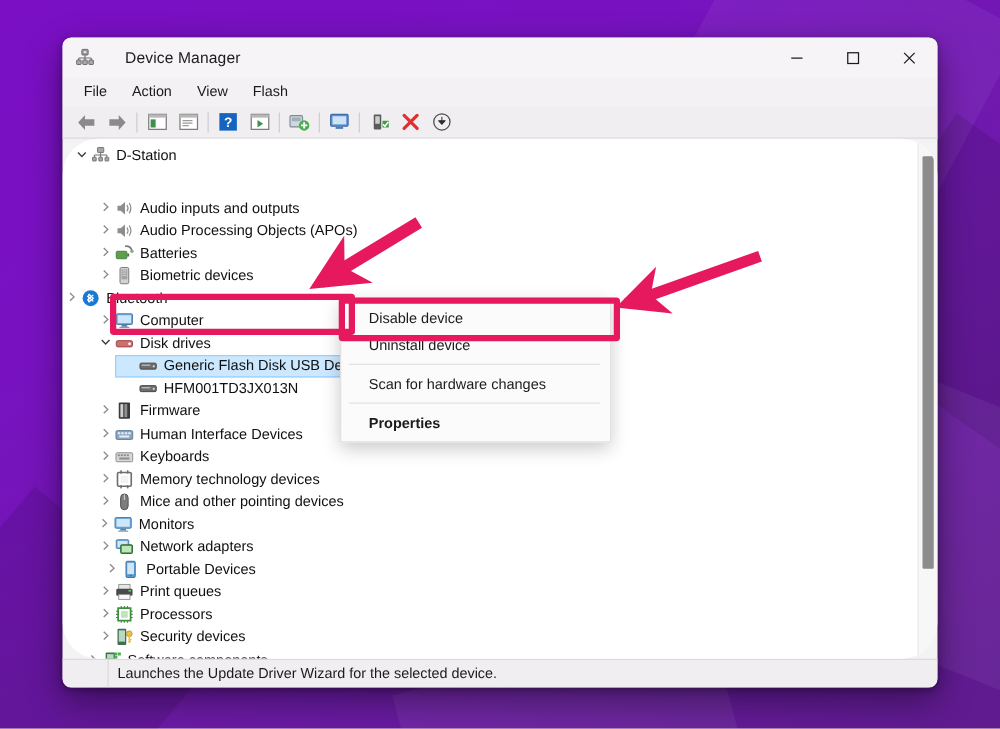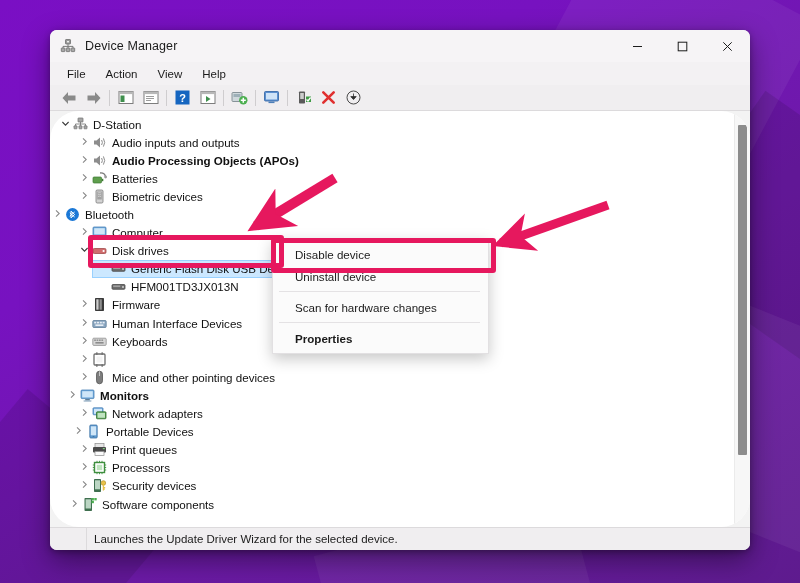--- a/index.html
+++ b/index.html
@@ -34,21 +34,21 @@
     flex-direction: column;
   }
   #titlebar {
     height: 32px;
     background: #f6f4f6;
     display: flex;
     align-items: center;
     flex: none;
     position: relative;
   }
-  .title-left { display: flex; align-items: center; padding-left: 10px; gap: 9px; }
+  .title-left { display: flex; align-items: center; padding-left: 10px; gap: 24px; }
   .app-icon { width: 16px; height: 16px; position: relative; }
   .title-text { font-size: 12.5px; color: #1c1c1c; letter-spacing: .1px; }
   .win-controls { position: absolute; right: 0; top: 0; height: 32px; display: flex; }
   .win-btn {
     width: 45px; height: 32px;
     display: flex; align-items: center; justify-content: center;
     font-size: 11px; color: #1c1c1c;
   }
   .win-btn svg { display:block; }
 
@@ -229,21 +229,21 @@
               <path d="M1.3 1.3 L9.7 9.7 M9.7 1.3 L1.3 9.7" stroke="currentColor" stroke-width="1"></path>
             </svg>
         </div>
       </div>
     </div>
 
     <div id="menubar">
       <div class="menu-item">File</div>
       <div class="menu-item">Action</div>
       <div class="menu-item">View</div>
-      <div class="menu-item">Help</div>
+      <div class="menu-item">Flash</div>
     </div>
 
     <div id="toolbar">
       <div class="tb-btn">
         <svg width="16" height="14" viewBox="0 0 16 14">
             <path d="M7 1 L1.5 7 L7 13 L7 9.6 L14.5 9.6 L14.5 4.4 L7 4.4 Z" fill="#8a8a8a"></path>
           </svg>
       </div>
       <div class="tb-btn">
         <svg width="16" height="14" viewBox="0 0 16 14">
@@ -328,34 +328,34 @@
               <svg width="15" height="15" viewBox="0 0 15 15">
                 <rect x="5" y="1" width="5" height="4" rx="0.5" fill="#a6a6a6" stroke="#6e6e6e" stroke-width=".7"></rect>
                 <path d="M7.5 5 V7 M2.5 7 H12.5 M2.5 7 V8.8 M7.5 7 V8.8 M12.5 7 V8.8" stroke="#6e6e6e" stroke-width=".8" fill="none"></path>
                 <rect x="1" y="8.8" width="3" height="3" rx=".4" fill="#a6a6a6" stroke="#6e6e6e" stroke-width=".7"></rect>
                 <rect x="6" y="8.8" width="3" height="3" rx=".4" fill="#a6a6a6" stroke="#6e6e6e" stroke-width=".7"></rect>
                 <rect x="11" y="8.8" width="3" height="3" rx=".4" fill="#a6a6a6" stroke="#6e6e6e" stroke-width=".7"></rect>
               </svg>
             </span>
             <span class="tlabel">D-Station</span>
           </div>
-          <div class="trow" style="padding-left: 27px;">
+          <div class="trow" style="padding-left: 27px; margin-top: 24px;">
             <span class="chev"><svg width="9" height="9" viewBox="0 0 9 9">
                 <path d="M3 1.4 L6.2 4.5 L3 7.6" stroke="#8a8a8a" stroke-width="1.1" fill="none"></path>
               </svg></span>
             <span class="ticon">
               <svg width="15" height="15" viewBox="0 0 15 15">
                 <path d="M2 5.5 H4.5 L8 2.5 V12.5 L4.5 9.5 H2 Z" fill="#8d8d8d"></path>
                 <path d="M9.6 5 Q11.2 7.5 9.6 10" stroke="#8d8d8d" stroke-width="1" fill="none"></path>
                 <path d="M11.4 3.4 Q14 7.5 11.4 11.6" stroke="#8d8d8d" stroke-width="1" fill="none"></path>
               </svg>
             </span>
             <span class="tlabel">Audio inputs and outputs</span>
           </div>
-          <div class="trow" style="padding-left: 27px; font-weight: bold;">
+          <div class="trow" style="padding-left: 27px;">
             <span class="chev"><svg width="9" height="9" viewBox="0 0 9 9">
                 <path d="M3 1.4 L6.2 4.5 L3 7.6" stroke="#8a8a8a" stroke-width="1.1" fill="none"></path>
               </svg></span>
             <span class="ticon">
               <svg width="15" height="15" viewBox="0 0 15 15">
                 <path d="M2 5.5 H4.5 L8 2.5 V12.5 L4.5 9.5 H2 Z" fill="#8d8d8d"></path>
                 <path d="M9.6 5 Q11.2 7.5 9.6 10" stroke="#8d8d8d" stroke-width="1" fill="none"></path>
                 <path d="M11.4 3.4 Q14 7.5 11.4 11.6" stroke="#8d8d8d" stroke-width="1" fill="none"></path>
               </svg>
             </span>
@@ -501,34 +501,35 @@
             <span class="ticon">
               <svg width="15" height="15" viewBox="0 0 15 15">
                 <rect x="2" y="2" width="11" height="11" rx="1" fill="none" stroke="#6e6e6e" stroke-width="1.3"></rect>
                 <rect x="4.2" y="0.3" width="1.3" height="2.6" fill="#6e6e6e"></rect>
                 <rect x="9.5" y="0.3" width="1.3" height="2.6" fill="#6e6e6e"></rect>
                 <rect x="4.2" y="12.2" width="1.3" height="2.6" fill="#6e6e6e"></rect>
                 <rect x="9.5" y="12.2" width="1.3" height="2.6" fill="#6e6e6e"></rect>
                 <rect x="4.5" y="4.5" width="6" height="6" fill="#f3f3f3"></rect>
               </svg>
             </span>
+            <span class="tlabel">Memory technology devices</span>
           </div>
           <div class="trow" style="padding-left: 27px;">
             <span class="chev"><svg width="9" height="9" viewBox="0 0 9 9">
                 <path d="M3 1.4 L6.2 4.5 L3 7.6" stroke="#8a8a8a" stroke-width="1.1" fill="none"></path>
               </svg></span>
             <span class="ticon">
               <svg width="15" height="15" viewBox="0 0 15 15">
                 <rect x="4.5" y="1.2" width="6" height="12.6" rx="3" fill="#7d7d7d" stroke="#545454" stroke-width=".8"></rect>
                 <path d="M7.5 1.5 V6" stroke="#cdcdcd" stroke-width=".9"></path>
               </svg>
             </span>
             <span class="tlabel">Mice and other pointing devices</span>
           </div>
-          <div class="trow" style="padding-left: 15px; font-weight: bold;">
+          <div class="trow" style="padding-left: 26px;">
             <span class="chev"><svg width="9" height="9" viewBox="0 0 9 9">
                 <path d="M3 1.4 L6.2 4.5 L3 7.6" stroke="#8a8a8a" stroke-width="1.1" fill="none"></path>
               </svg></span>
             <span class="ticon">
               <svg width="15" height="15" viewBox="0 0 15 15">
                 <rect x="1" y="2" width="13" height="8.6" rx="1" fill="#6ea8dc" stroke="#4a82b5" stroke-width=".8"></rect>
                 <rect x="2.2" y="3.2" width="10.6" height="6.2" fill="#cfe6f8"></rect>
                 <rect x="5.2" y="11" width="4.6" height="1.4" fill="#5f7f99"></rect>
                 <rect x="3.5" y="12.4" width="8" height="1" rx=".4" fill="#7a9ab5"></rect>
               </svg>
@@ -542,21 +543,21 @@
             <span class="ticon">
               <svg width="15" height="15" viewBox="0 0 15 15">
                 <rect x="1" y="1.8" width="10" height="7" rx=".8" fill="#6ea8dc" stroke="#4a82b5" stroke-width=".8"></rect>
                 <rect x="2" y="2.8" width="8" height="5" fill="#cfe6f8"></rect>
                 <rect x="4.5" y="5.8" width="9.5" height="7" rx=".8" fill="#4c9a4c" stroke="#35702f" stroke-width=".8"></rect>
                 <rect x="5.5" y="6.8" width="7.5" height="5" fill="#c0e3c0"></rect>
               </svg>
             </span>
             <span class="tlabel">Network adapters</span>
           </div>
-          <div class="trow" style="padding-left: 21px;">
+          <div class="trow" style="padding-left: 32px;">
             <span class="chev"><svg width="9" height="9" viewBox="0 0 9 9">
                 <path d="M3 1.4 L6.2 4.5 L3 7.6" stroke="#8a8a8a" stroke-width="1.1" fill="none"></path>
               </svg></span>
             <span class="ticon">
               <svg width="15" height="15" viewBox="0 0 15 15">
                 <rect x="3.8" y="1" width="7.4" height="13" rx="1" fill="#5e9ad0" stroke="#3f74a6" stroke-width=".8"></rect>
                 <rect x="4.8" y="2.3" width="5.4" height="9" fill="#cfe6f8"></rect>
                 <rect x="6.5" y="12" width="2" height=".9" rx=".4" fill="#3f74a6"></rect>
               </svg>
             </span>

